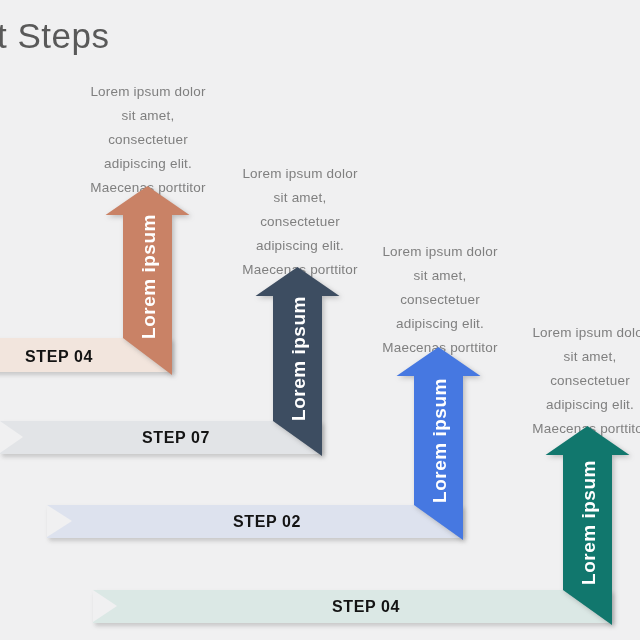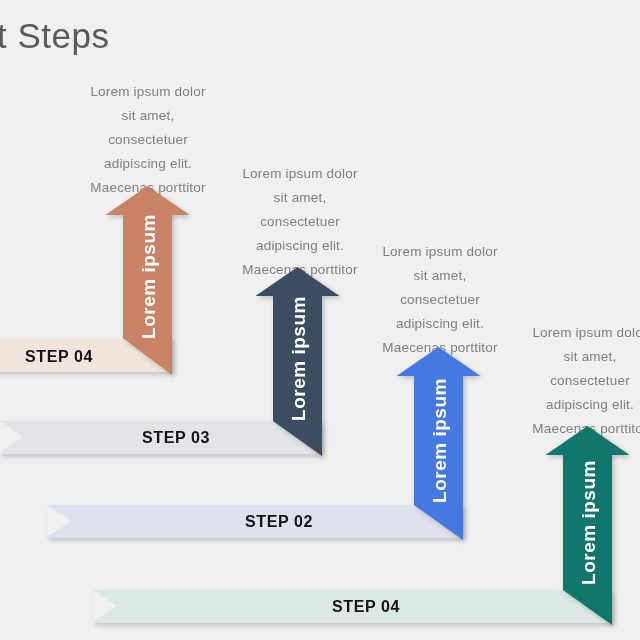--- a/index.html
+++ b/index.html
@@ -41,21 +41,21 @@
   .notch.n2{left:47px;top:505px;border-left-width:25px;}
   .notch.n1{left:93px;top:590px;border-left-width:24px;}
 
   .band-label{
     position:absolute;z-index:2;
     font-size:16px;font-weight:700;color:#141414;letter-spacing:0.6px;
     white-space:nowrap;
   }
   .band-label.l4{left:25px;top:340px;line-height:34px;}
   .band-label.l3{left:142px;top:421px;line-height:33px;}
-  .band-label.l2{left:245px;top:505px;line-height:33px;}
+  .band-label.l2{left:233px;top:505px;line-height:33px;}
   .band-label.l1{left:332px;top:590px;line-height:33px;}
 
   svg.arrows{
     position:absolute;left:0;top:0;z-index:3;
     filter:drop-shadow(2px 2px 2.5px rgba(90,90,90,0.35));
     pointer-events:none;
   }
 
   .arrow-label{
     position:absolute;z-index:4;width:130px;height:49px;
@@ -99,21 +99,21 @@
   <div class="band b4" style="background-color: rgb(242, 229, 221);"></div>
   <div class="band b3" style="background-color: rgb(226, 228, 231);"></div>
   <div class="band b2" style="background-color: rgb(221, 226, 238);"></div>
   <div class="band b1" style="background-color: rgb(219, 232, 229);"></div>
 
   <div class="notch n3"></div>
   <div class="notch n2"></div>
   <div class="notch n1"></div>
 
   <div class="band-label l4">STEP 04</div>
-  <div class="band-label l3">STEP 03</div>
+  <div class="band-label l3">STEP 07</div>
   <div class="band-label l2">STEP 02</div>
   <div class="band-label l1">STEP 04</div>
 
   <svg class="arrows" width="640" height="640" viewBox="0 0 640 640">
     <polygon points="147.5,186 189.5,215 172,215 172,375 123,338 123,215 105.5,215" fill="#c98266"></polygon>
     <polygon points="297.5,267 339.5,296 322,296 322,456 273,421 273,296 255.5,296" fill="#3d4d61"></polygon>
     <polygon points="438.5,347 480.5,376 463,376 463,540 414,505 414,376 396.5,376" fill="#4678e1"></polygon>
     <polygon points="587.5,426 629.5,455 612,455 612,625 563,590 563,455 545.5,455" fill="#11776d"></polygon>
   </svg>
 

